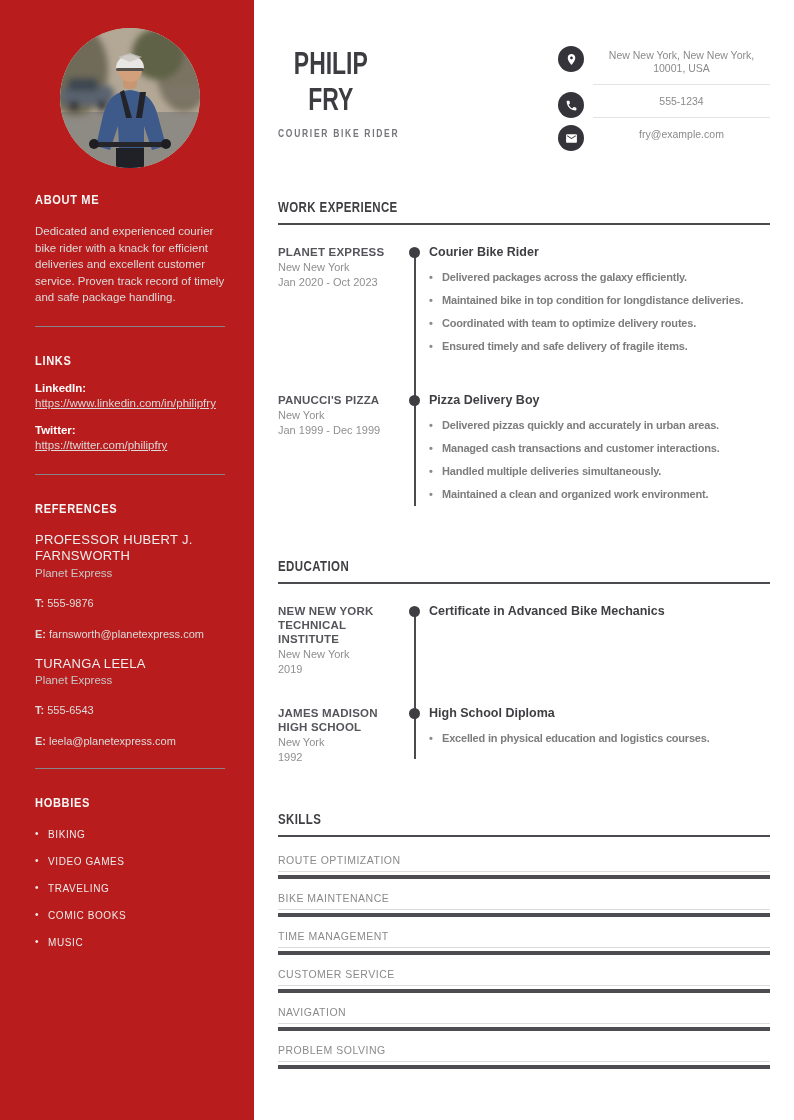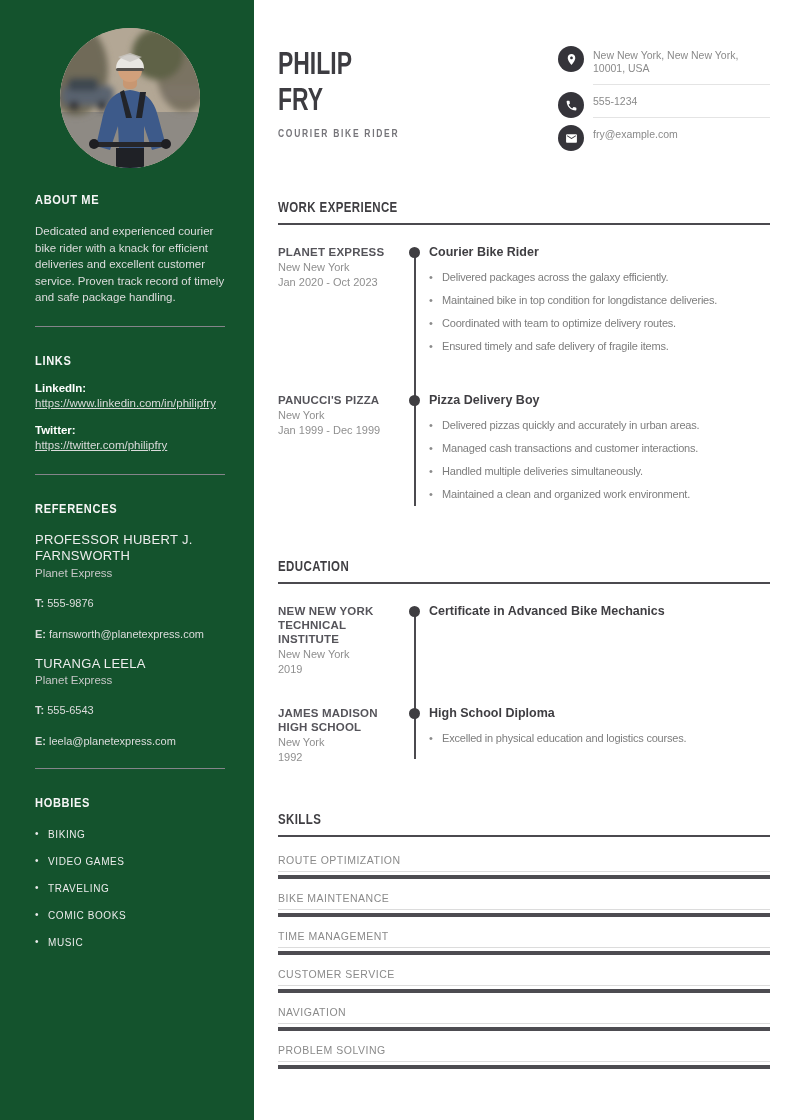--- a/index.html
+++ b/index.html
@@ -1,42 +1,42 @@
 <!DOCTYPE html>
 <html><head>
 <meta charset="utf-8">
 <style>
   * { margin:0; padding:0; box-sizing:border-box; }
   html,body { background:#ffffff; }
   body { font-family:"Liberation Sans", sans-serif; }
   .page { position:relative; width:794px; height:1120px; background:#ffffff; overflow:hidden; }
 
   
-  .sidebar { position:absolute; left:0; top:0; width:254px; height:100%; background:#14532d; padding:28px 29px 20px 35px; color:#e6e6e6; }
+  .sidebar { position:absolute; left:0; top:0; width:254px; height:100%; background:#b91c1c; padding:28px 29px 20px 35px; color:#e6e6e6; }
   .photo-wrap { width:140px; height:140px; border-radius:50%; overflow:hidden; margin:0 auto; background:#b9ad9c; }
   .photo-wrap svg { display:block; }
   .side-heading { display:inline-block; font-size:13.5px; font-weight:bold; color:#f6f6f6; letter-spacing:0.8px; transform:scaleX(0.82); transform-origin:0 50%; white-space:nowrap; }
   .side-rule { border:none; border-top:1px solid #85848a; margin:20px 0 0 0; }
   .about-text { margin-top:15px; font-size:11.5px; line-height:16.6px; color:#dcdcdc; }
   .side-sec { margin-top:24px; }
   .link-item { margin-top:13px; }
   .link-label { font-size:11.5px; font-weight:bold; color:#ffffff; }
   .link-url { display:block; font-size:11.5px; color:#dadada; text-decoration:underline; word-break:break-all; line-height:15.5px; margin-top:2px; cursor:pointer; }
   .ref-item { margin-top:15px; }
   .ref-name { font-size:13px; color:#ededed; line-height:16.5px; letter-spacing:0.3px; }
   .ref-company { font-size:11.5px; color:#c7c7c7; margin-top:2px; }
   .ref-line { font-size:11px; color:#dcdcdc; margin-top:18px; line-height:13px; }
   .ref-line .lbl { font-weight:bold; }
   .hobby-list { list-style:none; margin-top:18px; }
   .hobby-list li { position:relative; padding-left:13px; font-size:10px; letter-spacing:0.6px; color:#ebebeb; margin-bottom:16px; }
   .hobby-list li::before { content:"•"; position:absolute; left:0; top:-1px; color:#ebebeb; }
 
   
   .main { margin-left:254px; padding:46px 24px 0 24px; }
-  .header { display:flex; justify-content:space-between; }
+  .header { display:flex; justify-content:space-between;text-align:center; }
   .name-line { font-size:31px; font-weight:bold; color:#3d3c41; line-height:36px; transform:scaleX(0.74); transform-origin:0 50%; white-space:nowrap; }
   .job-title { display:inline-block; margin-top:10px; font-size:10px; font-weight:bold; letter-spacing:2px; color:#76757a; transform:scaleX(0.85); transform-origin:0 50%; white-space:nowrap; }
   .contact { width:212px; }
   .contact-row { display:flex; gap:9px; align-items:flex-start; margin-bottom:7px; }
   .icon-circle { width:26px; height:26px; border-radius:50%; background:#35343a; flex-shrink:0; display:flex; align-items:center; justify-content:center; }
   .icon-circle svg { width:13px; height:13px; fill:#ffffff; }
   .contact-text { flex:1; font-size:10.5px; color:#8a8a8a; line-height:13px; padding:3px 0 9px 0; border-bottom:1px solid #e4e4e4; }
   .contact-row:last-child .contact-text { border-bottom:none; }
 
   .section-title { display:inline-block; font-size:14px; font-weight:bold; color:#3f3e42; letter-spacing:0.5px; transform:scaleX(0.82); transform-origin:0 50%; white-space:nowrap; }
@@ -45,21 +45,21 @@
   .timeline { position:relative; margin-top:20px; }
   .timeline::before { content:""; position:absolute; left:136px; top:8px; bottom:5px; width:2px; background:#4b4a4f; }
   .entry { display:flex; margin-bottom:30px; }
   .entry:last-child { margin-bottom:0; }
   .entry-meta { width:136px; flex-shrink:0; padding-right:16px; }
   .entry-company { font-size:11.5px; font-weight:bold; color:#55545a; line-height:14px; letter-spacing:0.2px; }
   .entry-sub { font-size:11px; color:#8f8f8f; line-height:14px; margin-top:1px; }
   .entry-body { flex:1; padding-left:15px; position:relative; }
   .entry-body::before { content:""; position:absolute; left:-5.5px; top:2px; width:11px; height:11px; border-radius:50%; background:#3f3e42; }
   .entry-role { font-size:12.5px; font-weight:bold; color:#3f3e42; line-height:15px; }
-  .bullets { list-style:none; margin-top:11px; }
+  .bullets { list-style:none; margin-top:11px;font-weight:bold; }
   .bullets li { position:relative; padding-left:13px; font-size:11px; letter-spacing:-0.2px; color:#7d7d7d; line-height:13px; margin-bottom:10px; }
   .bullets li::before { content:"•"; position:absolute; left:0; color:#8a8a8a; }
 
   .sec-work { margin-top:40px; }
   .sec-edu { margin-top:46px; }
   .sec-skills { margin-top:46px; }
   .sec-lang { margin-top:56px; }
 
   .two-col { display:grid; grid-template-columns:1fr; column-gap:48px; row-gap:13px; margin-top:17px; }
   .skill-label { font-size:10.5px; letter-spacing:0.5px; color:#8a8a8a; padding-bottom:5px; border-bottom:1px solid #dcdcdc; }

